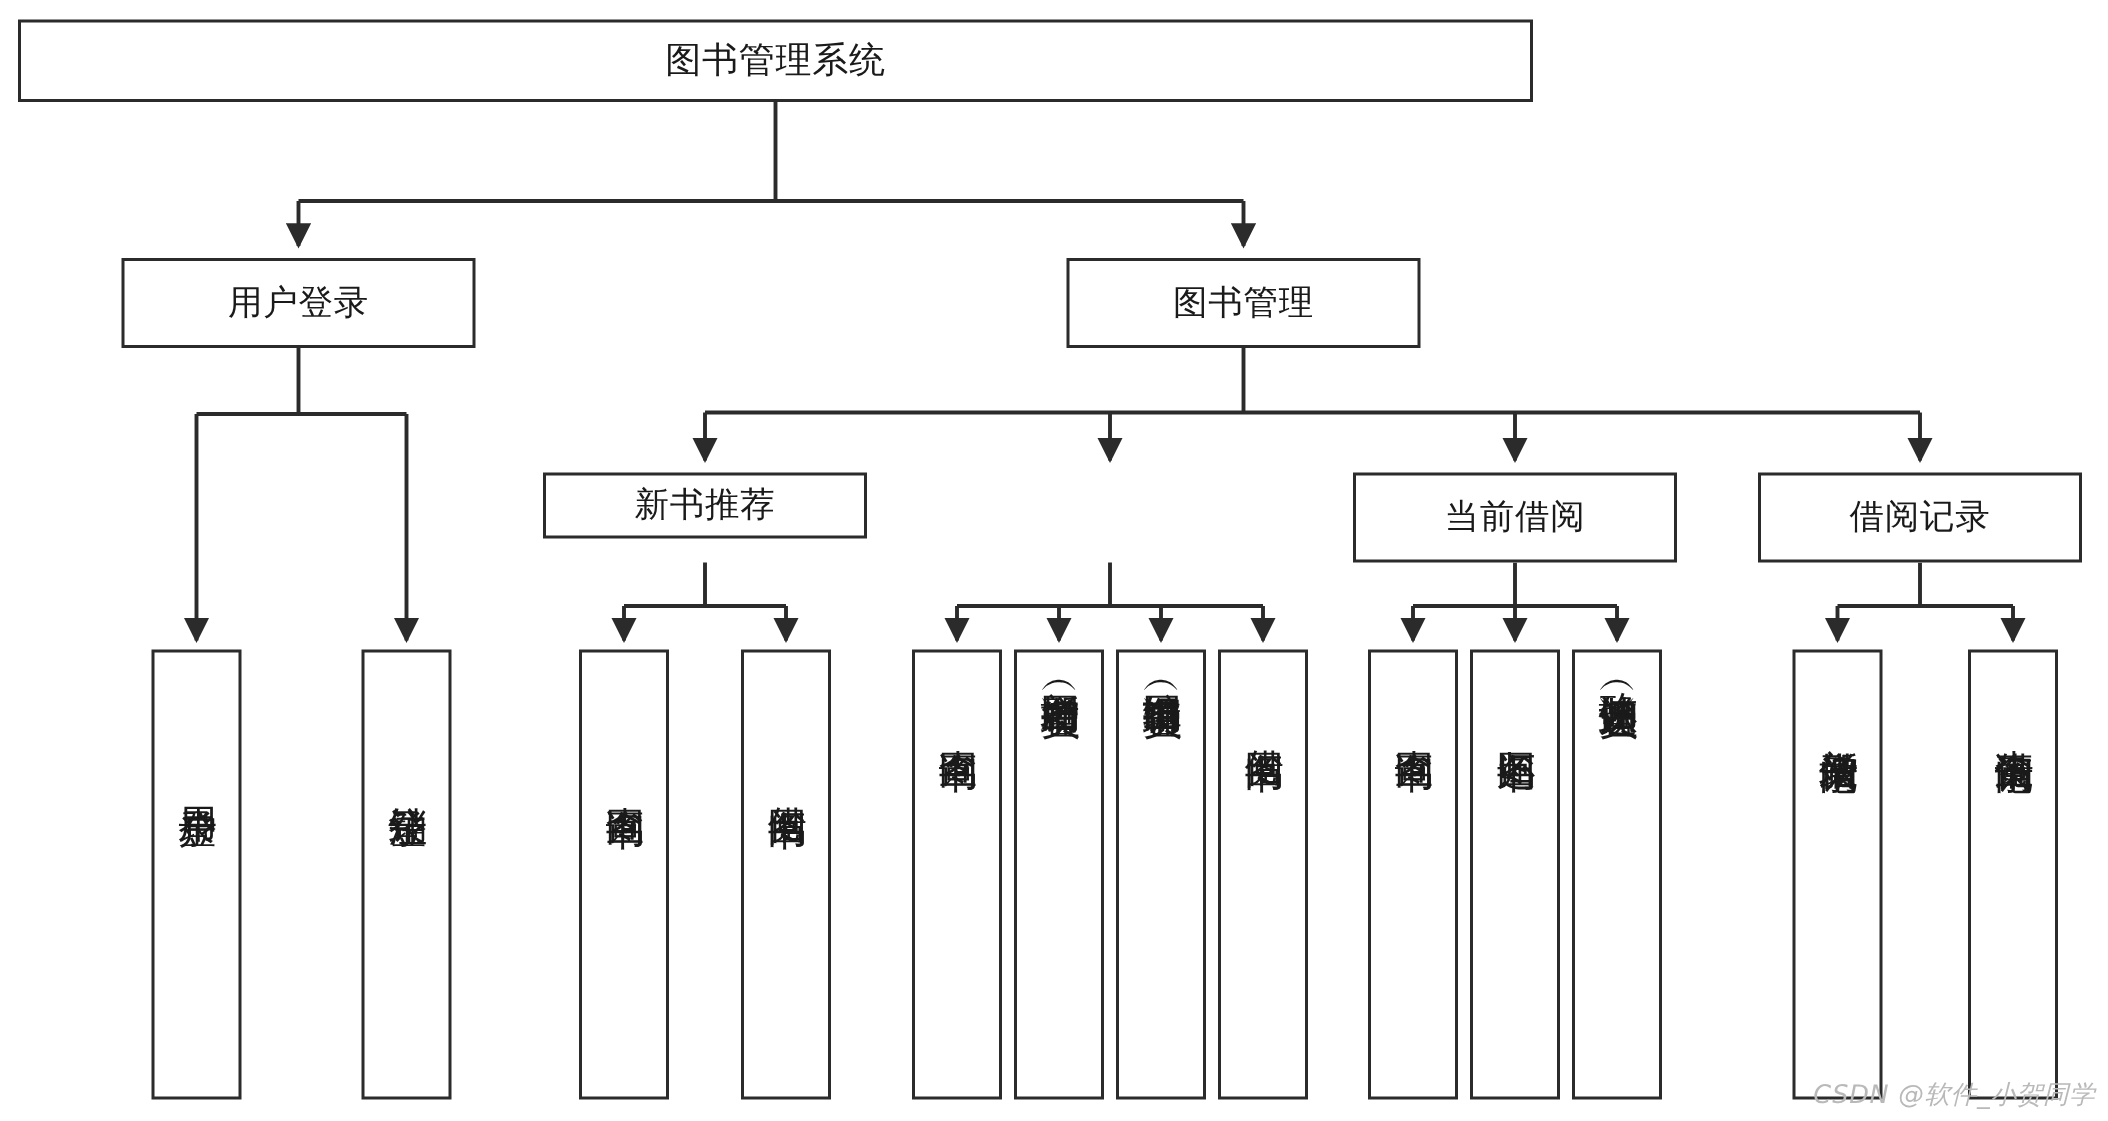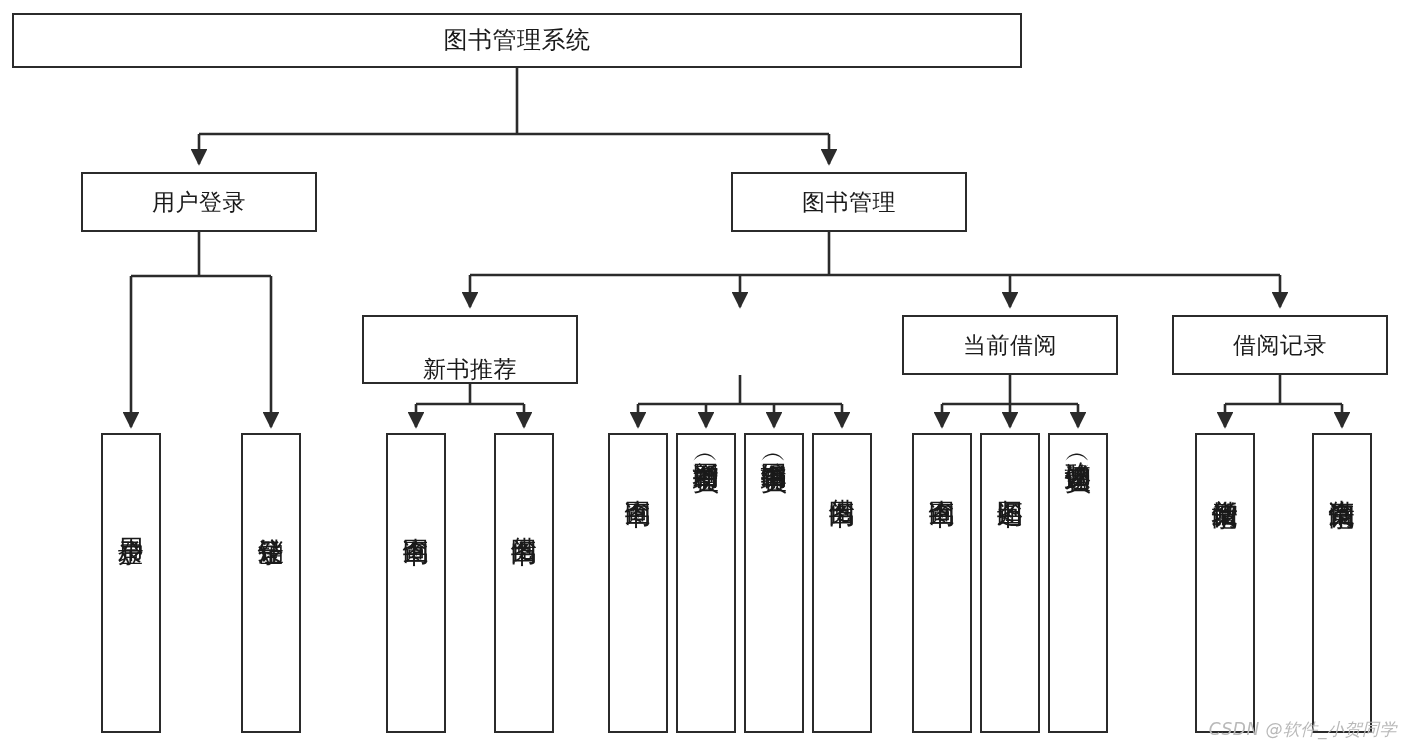--- a/index.html
+++ b/index.html
@@ -138,25 +138,25 @@
     </g>
   </svg>
 
   <div class="node horiz root" style="left:12px; top:13px; width:1010px; height:55px;">
     <span class="label">图书管理系统</span>
   </div>
 
   <div class="node horiz" style="left:81px; top:172px; width:236px; height:60px;">
     <span class="label">用户登录</span>
   </div>
-  <div class="node horiz" style="left:711px; top:172px; width:236px; height:60px;margin-left:20px;">
+  <div class="node horiz" style="left:711px; top:172px; width:236px; height:60px;">
     <span class="label">图书管理</span>
   </div>
 
-  <div class="node horiz" style="left:362px; top:315px; width:216px; height:69px;align-items:flex-end;">
+  <div class="node horiz" style="left:362px; top:315px; width:216px; height:44px;">
     <span class="label">新书推荐</span>
   </div>
   <div class="node horiz" style="left:1172px; top:315px; width:216px; height:60px;">
     <span class="label">借阅记录</span>
   </div>
   <div class="node horiz" style="left:902px; top:315px; width:216px; height:60px;">
     <span class="label">当前借阅</span>
   </div>
 
   <div class="node vert mid" style="left:101px; top:433px; width:60px; height:300px;">

